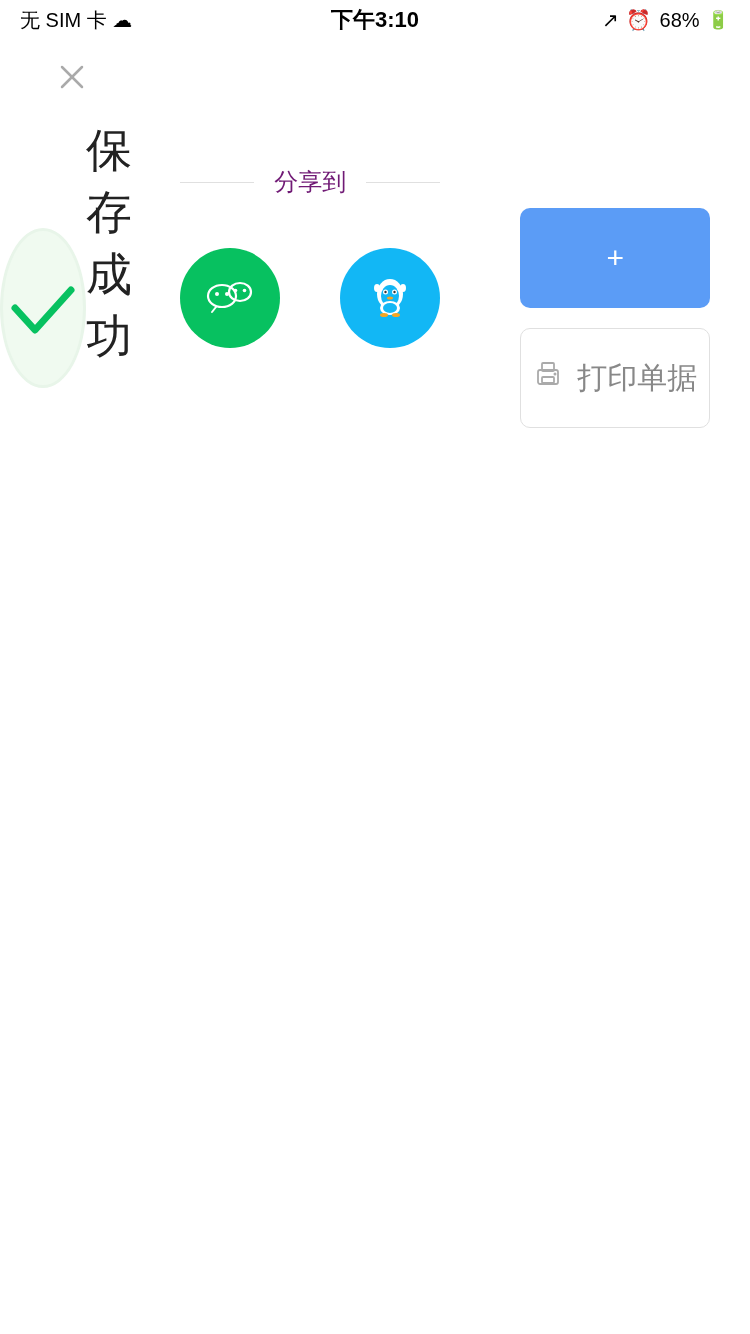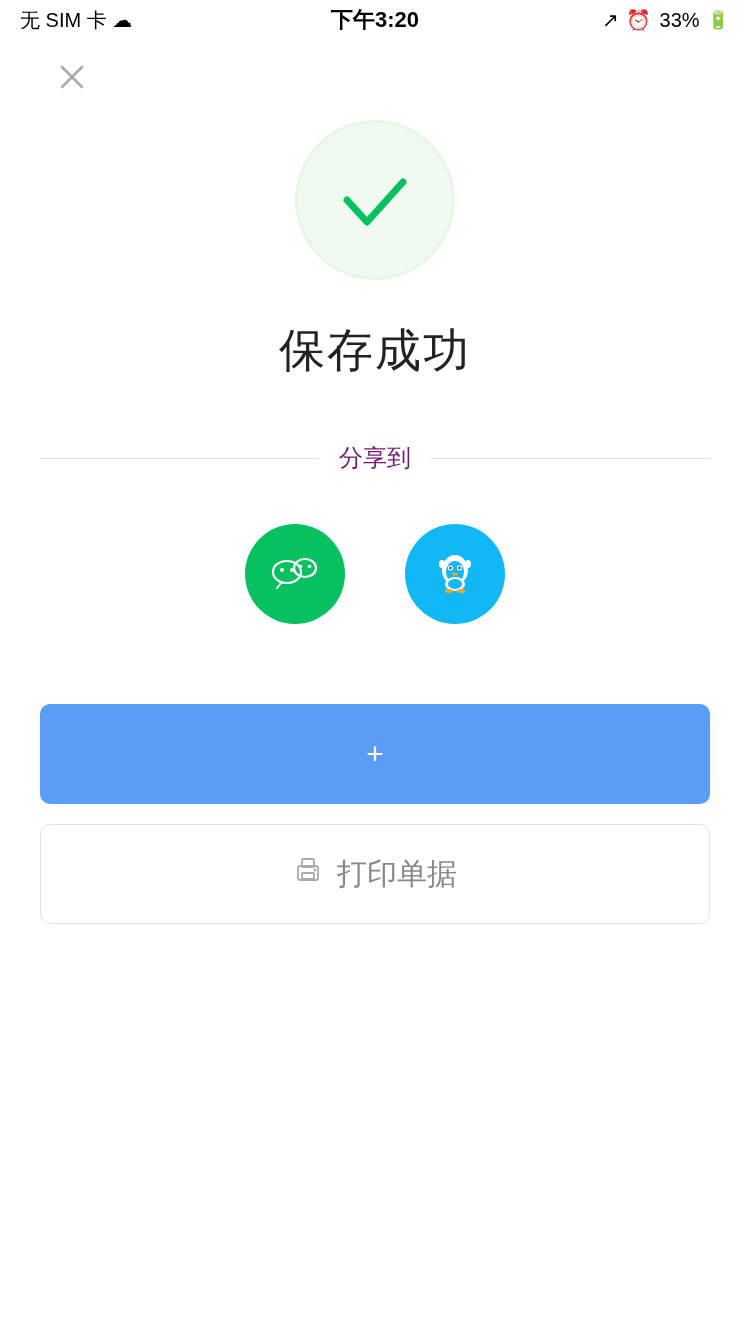--- a/index.html
+++ b/index.html
@@ -58,22 +58,22 @@
       cursor: pointer;
     }
     .close-btn svg {
       width: 28px;
       height: 28px;
     }
 
     
     .main-content {
       display: flex;
-      flex-direction: column;
-      align-items: center;
+      flex-direction: row;
+      align-items: flex-end;
       padding-top: 80px;
     }
 
     
     .success-icon-container {
       width: 160px;
       height: 160px;
       border-radius: 50%;
       border: 3px solid #e8f5e9;
       background: #f0faf0;
@@ -183,25 +183,25 @@
       font-weight: 400;
     }
   </style>
 </head>
 <body>
 
 <div class="status-bar">
   <div class="status-left">
     <span>无 SIM 卡 ☁</span>
   </div>
-  <div class="status-center">下午3:20</div>
+  <div class="status-center">下午3:10</div>
   <div class="status-right">
     <span>↗</span>
     <span>⏰</span>
-    <span>33%</span>
+    <span>68%</span>
     <span style="font-size:18px;">🔋</span>
   </div>
 </div>
 
 <div class="close-btn">
   <svg viewBox="0 0 28 28" fill="none" xmlns="http://www.w3.org/2000/svg">
     <line x1="4" y1="4" x2="24" y2="24" stroke="#aaaaaa" stroke-width="2.5" stroke-linecap="round"></line>
     <line x1="24" y1="4" x2="4" y2="24" stroke="#aaaaaa" stroke-width="2.5" stroke-linecap="round"></line>
   </svg>
 </div>

